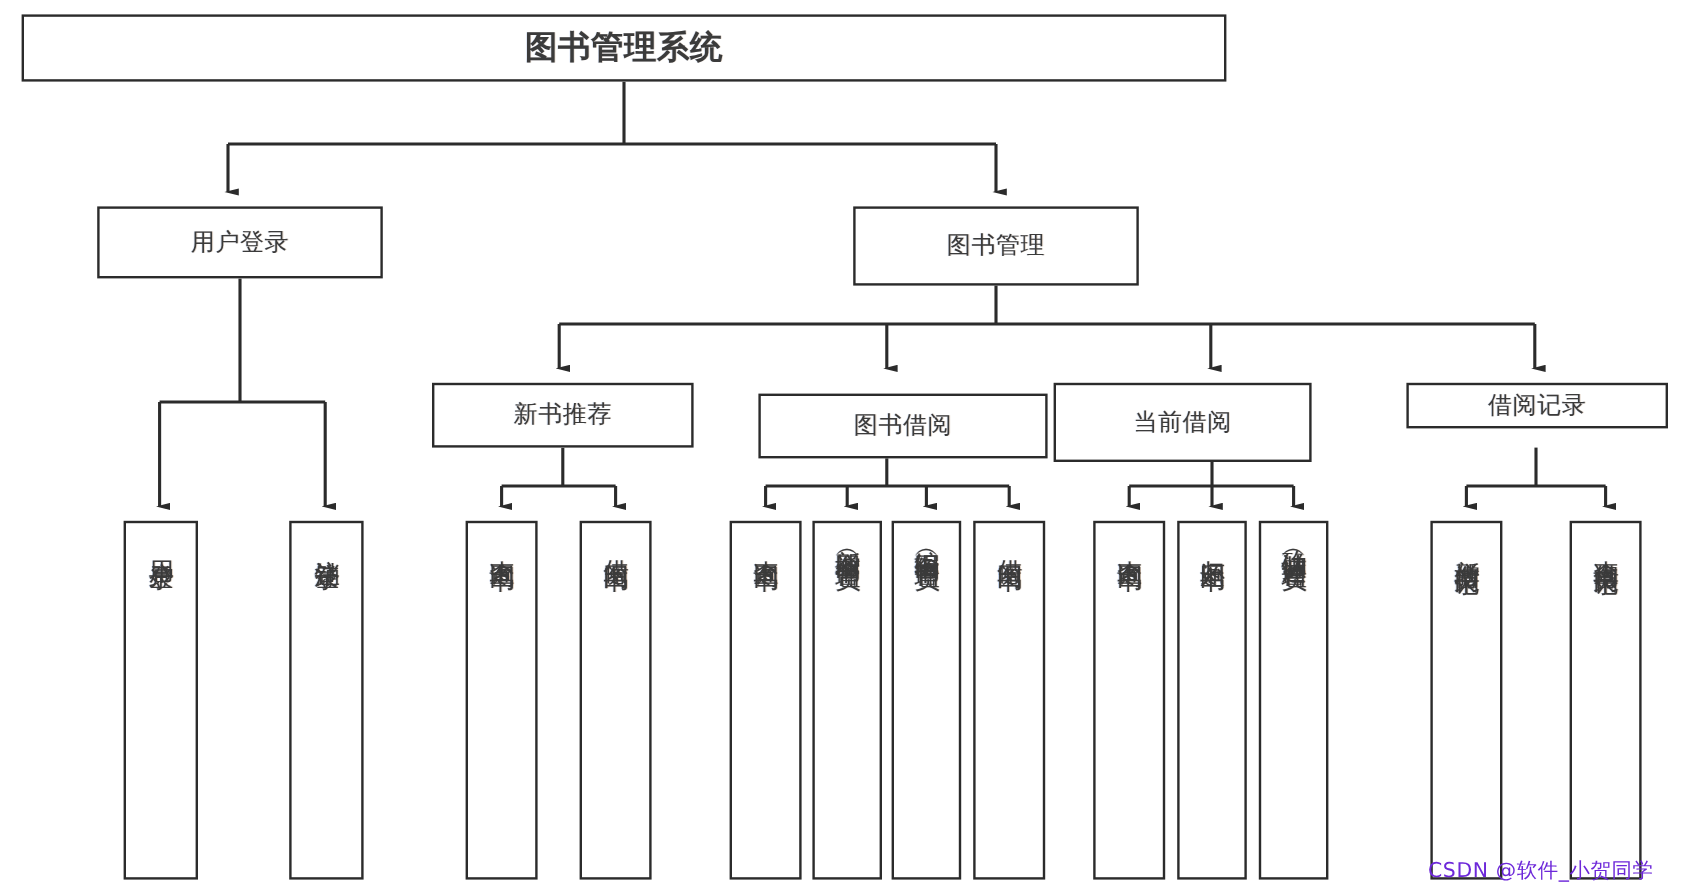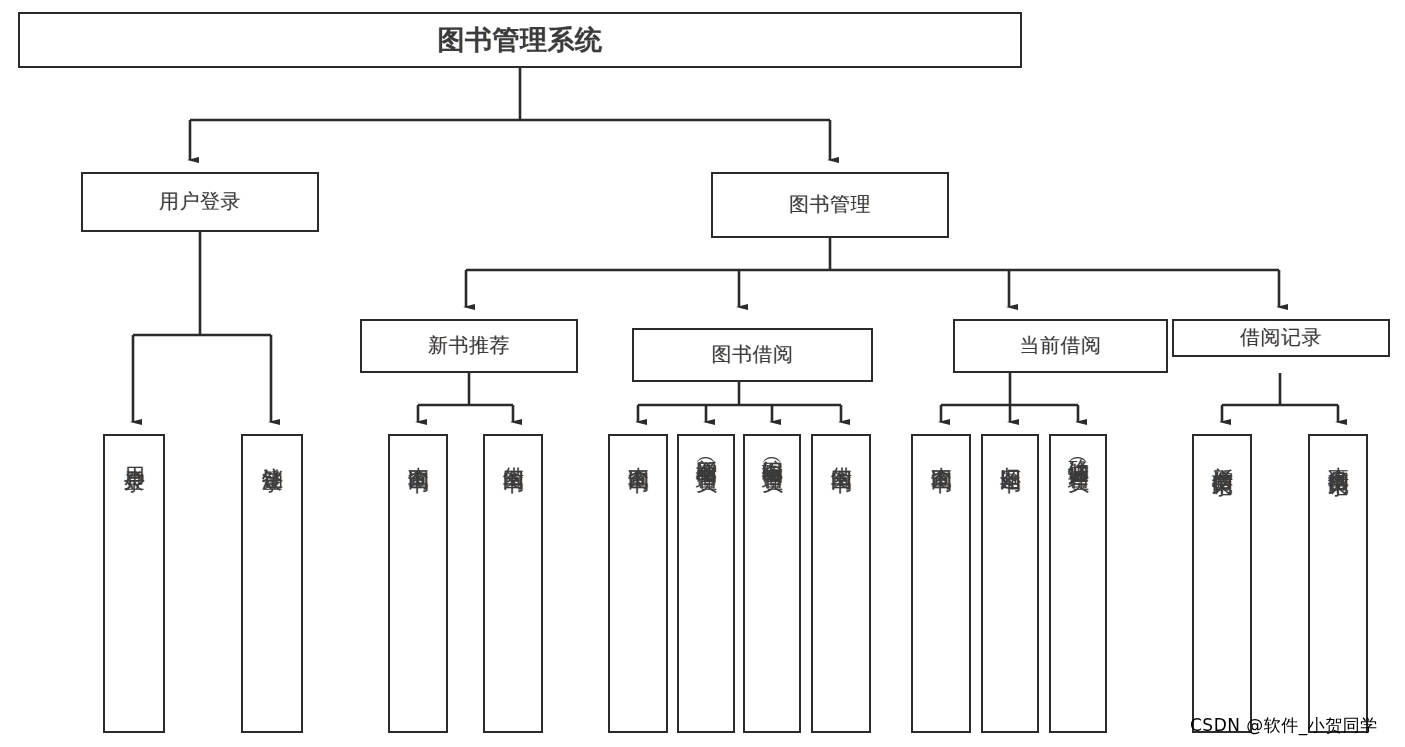--- a/index.html
+++ b/index.html
@@ -54,21 +54,21 @@
     align-items: flex-start;
     justify-content: center;
     padding-top: 14px;
   }
   .node.v-top-start {
     padding-top: 6px;
   }
   .node.root .label { font-size: 27px; font-weight: bold; }
   .watermark {
     position: absolute;
-    color: #000000;
+    color: #6d28d9;
     font-size: 17px;
     white-space: nowrap;
     letter-spacing: 0.5px;
   }
 </style>
 </head>
 <body>
 
 <div id="canvas">
 
@@ -132,21 +132,21 @@
   <div class="node" style="left:711px; top:172px; width:238px; height:66px;">
     <span class="label">图书管理</span>
   </div>
 
   <div class="node" style="left:360px; top:319px; width:218px; height:54px;text-align:center;">
     <span class="label">新书推荐</span>
   </div>
   <div class="node" style="left:632px; top:310px; width:241px; height:54px;margin-top:18px;">
     <span class="label">图书借阅</span>
   </div>
-  <div class="node" style="left:953px; top:319px; width:215px; height:54px;">
+  <div class="node" style="left:878px; top:319px; width:215px; height:66px;">
     <span class="label">当前借阅</span>
   </div>
   <div class="node" style="left:1172px; top:319px; width:218px; height:38px;">
     <span class="label">借阅记录</span>
   </div>
 
   <div class="node vertical" style="left:103px; top:434px; width:62px; height:299px;">
     <span class="label">用户登录</span>
   </div>
   <div class="node vertical" style="left:241px; top:434px; width:62px; height:299px;">

